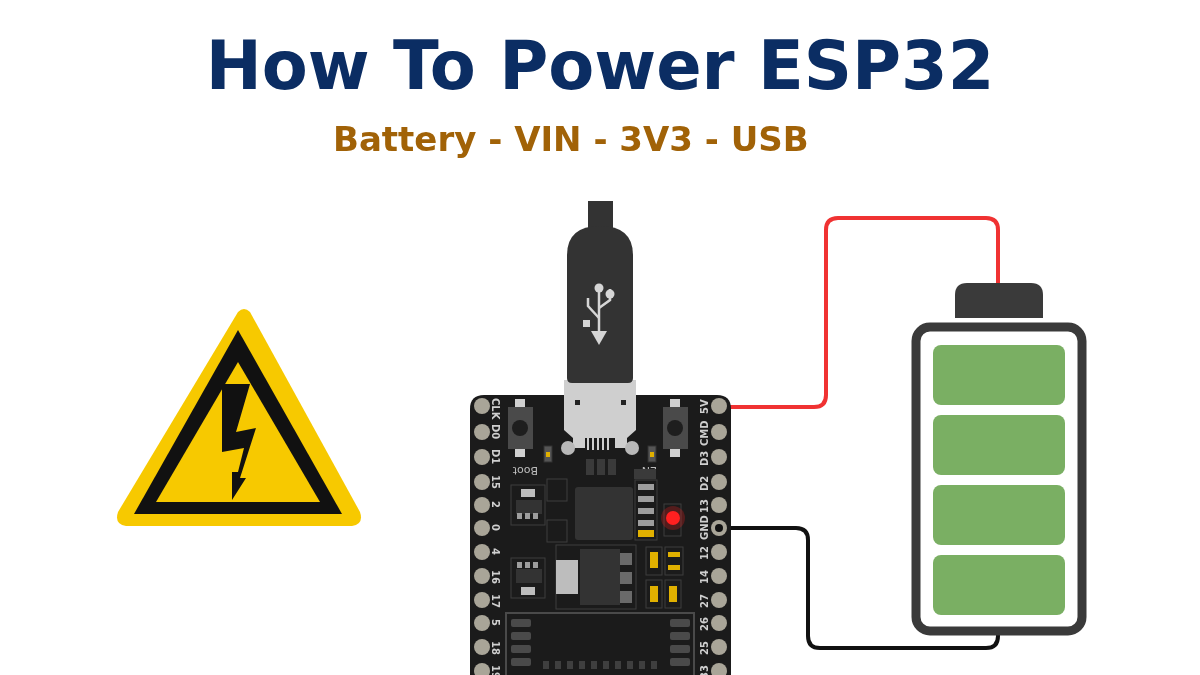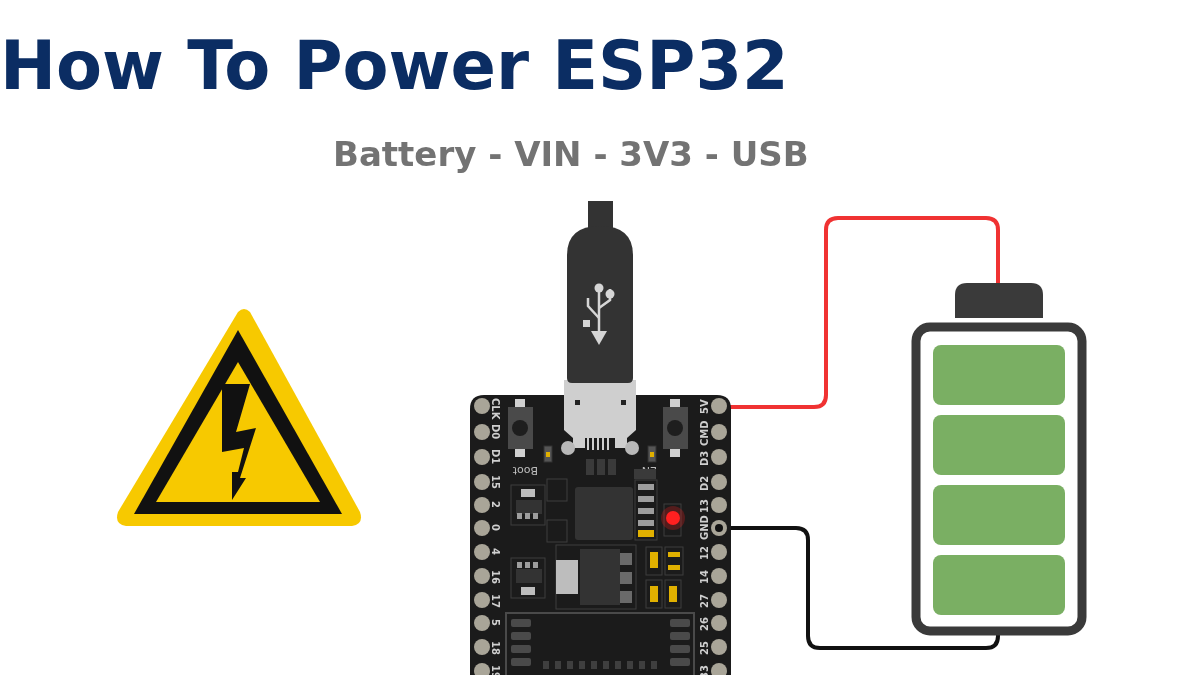--- a/index.html
+++ b/index.html
@@ -1,27 +1,27 @@
 <!DOCTYPE html>
 <html><head>
 <meta charset="utf-8">
 <style>
   html, body { margin: 0; padding: 0; background: #ffffff; }
   body { width: 1200px; height: 675px; overflow: hidden; position: relative; font-family: "Liberation Sans", sans-serif; }
-  .title { position: absolute; left: 0; width: 1200px; top: 26px; font-family: "DejaVu Sans", sans-serif; font-weight: bold; font-size: 67px; letter-spacing: 0px; line-height: 80px; }
+  .title { position: absolute; left: 0; width: 1200px; top: 26px; text-align: center; font-family: "DejaVu Sans", sans-serif; font-weight: bold; font-size: 67px; letter-spacing: 0px; line-height: 80px; }
   .subtitle { position: absolute; left: 333px; top: 116px; font-family: "DejaVu Sans", sans-serif; font-weight: bold; font-size: 34px; line-height: 46px; }
   svg.scene { position: absolute; left: 0; top: 0; }
   .pinlabel { font-family: "DejaVu Sans", sans-serif; font-weight: bold; font-size: 10px; fill: #cfcfcf; }
   .silk { font-family: "DejaVu Sans", sans-serif; font-size: 11px; fill: #bdbdbd; }
 </style>
 </head>
 <body>
 
 <div class="title" style="color:#0b2d63;">How To Power ESP32</div>
-<div class="subtitle" style="color:#737373;margin-top:15px;">Battery - VIN - 3V3 - USB</div>
+<div class="subtitle" style="color:#a16207;">Battery - VIN - 3V3 - USB</div>
 
 <svg class="scene" width="1200" height="675" viewBox="0 0 1200 675">
 
   <g>
     <path d="M238 312 Q244 306 250 312 L360 512 Q364 524 352 526 L126 526 Q114 524 118 512 Z" fill="#f7c900"></path>
     <path d="M238 330 L342 514 L134 514 Z" fill="#111111"></path>
     <path d="M238 362 L320 502 L156 502 Z" fill="#f7c900"></path>
     <path d="M222 384 L250 384 L236 432 L256 428 L240 478 L246 478 L232 500 L232 472 L238 472 L244 448 L222 452 Z" fill="#111111"></path>
   </g>
 

